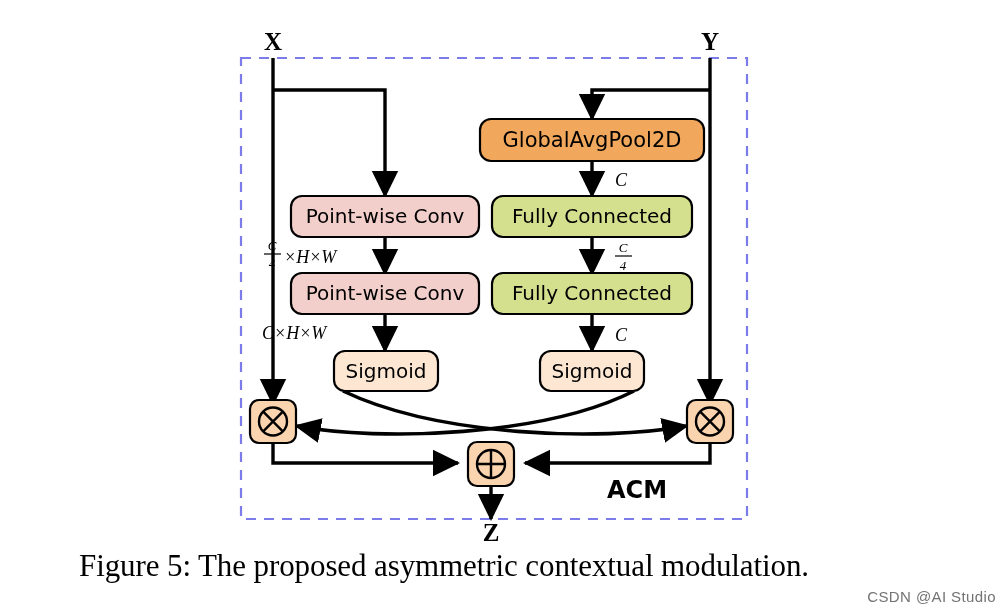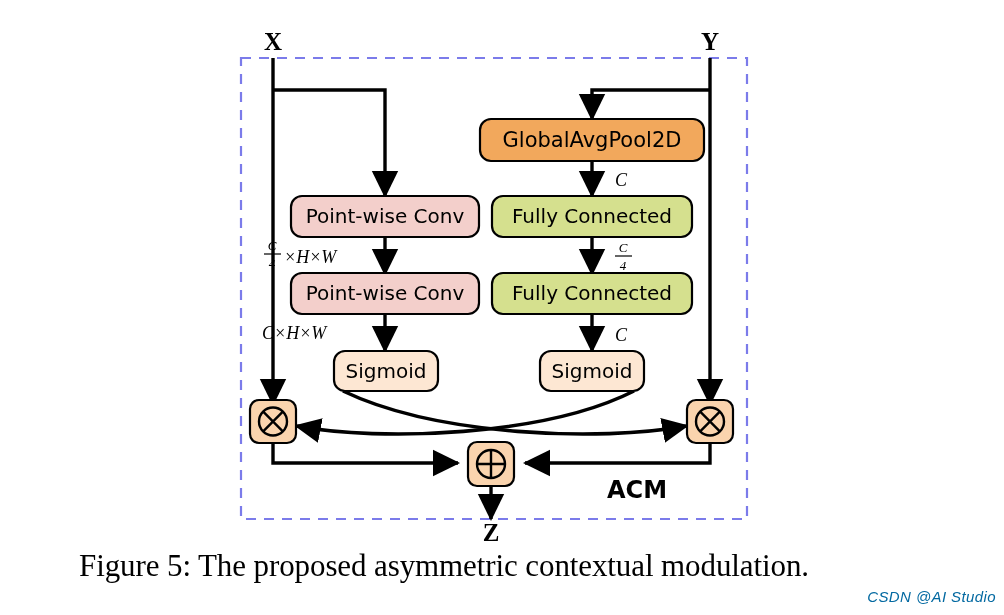--- a/index.html
+++ b/index.html
@@ -92,23 +92,22 @@
     font-size: 31px;
     color: #000000;
     letter-spacing: -0.1px;
   }
   #watermark {
     position: absolute;
     right: 8px;
     top: 588px;
     font-family: "Liberation Sans", sans-serif;
     font-size: 15px;
-    color: #0369a1;
+    color: #737373;
     letter-spacing: 0.4px;
-    font-style: italic;
   }
 </style>
 </head>
 <body>
 
 <div id="figure-root">
 
   <svg id="acm-diagram" viewBox="0 0 1004 545">
     <defs>
       <marker id="arrowhead" markerWidth="9" markerHeight="9" refX="7.4" refY="4.5" orient="auto" markerUnits="strokeWidth">

